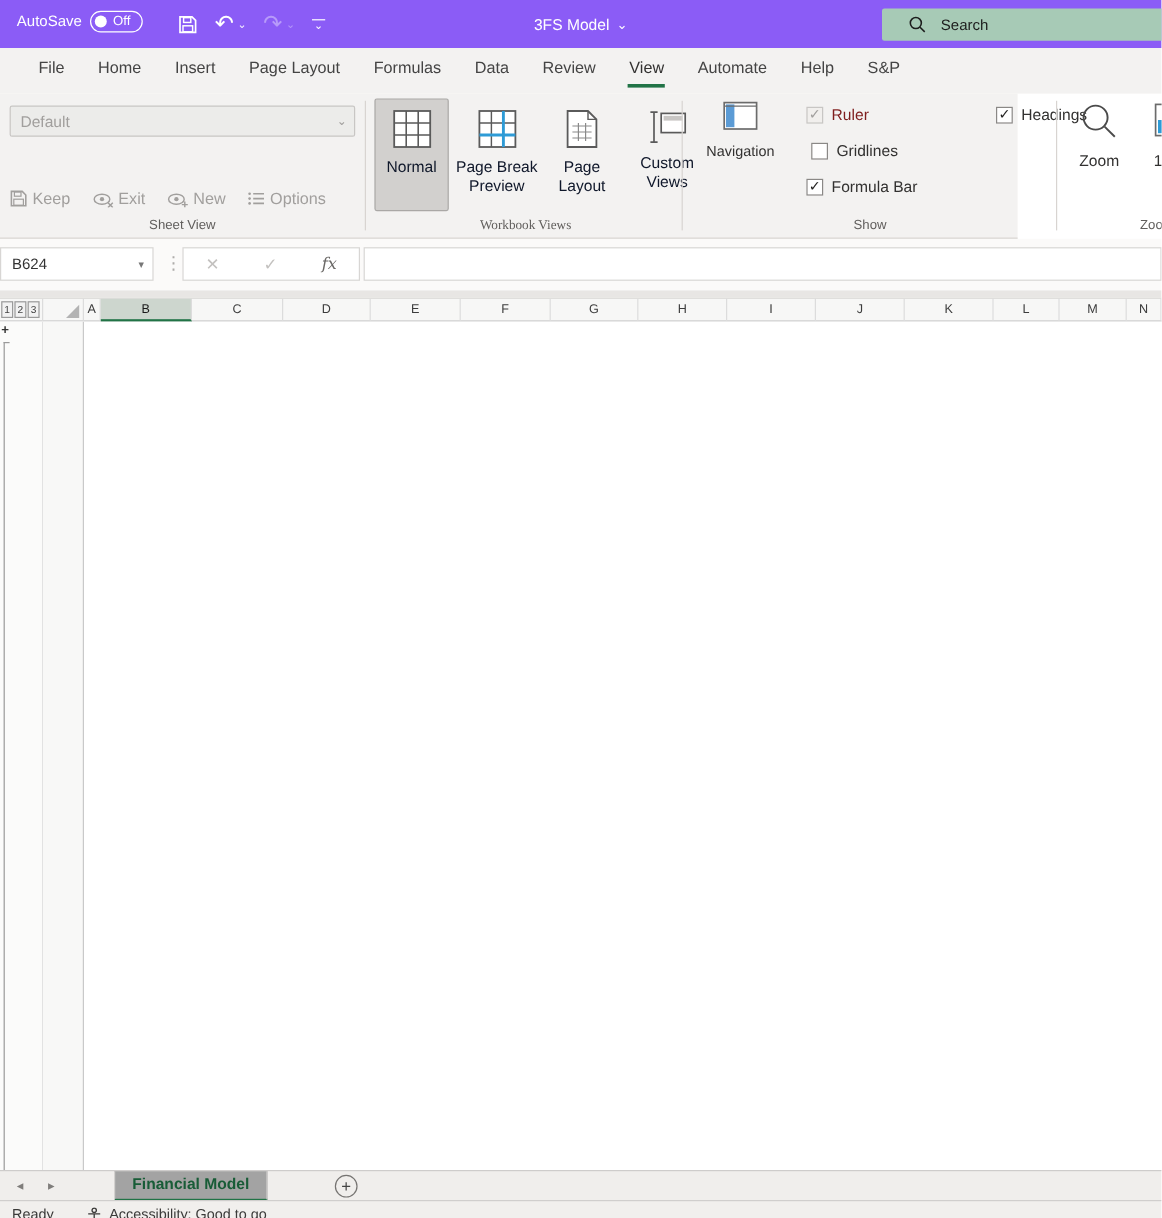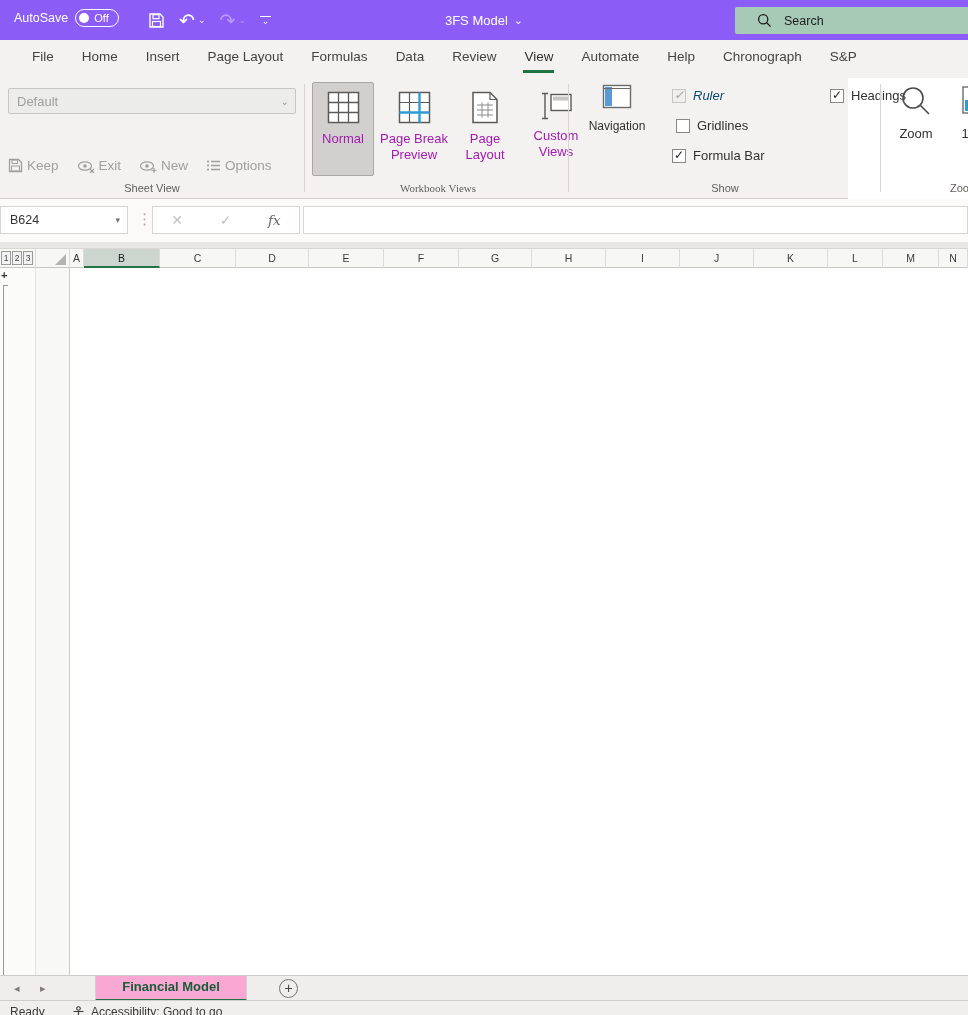--- a/index.html
+++ b/index.html
@@ -32,33 +32,33 @@
   .ribbon { position:absolute; top:78px; left:0; width:848px; height:121px; background:#f3f2f1; border-bottom:1px solid #d4d0cd; }
   .gsep { position:absolute; top:6px; height:108px; width:1px; background:#d8d4d1; }
   .glabel { position:absolute; top:104px; font-size:11px; color:#605e5c; text-align:center; white-space:nowrap; }
 
   .combo { position:absolute; left:8px; top:10px; width:288px; height:26px; background:#ececea; border:1px solid #c8c6c4; border-radius:2px; color:#a19f9d; font-size:13px; display:flex; align-items:center; padding-left:8px; }
   .combo .dd { position:absolute; right:6px; font-size:10px; }
   .svbtns { position:absolute; left:8px; top:52px; display:flex; gap:18px;margin-top:28px; }
   .svbtn { display:flex; align-items:center; gap:4px; color:#a19f9d; font-size:13.5px; }
 
   .wvbtns { position:absolute; left:312px; top:4px; display:flex; align-items:flex-start; gap:4px; }
-  .wvbtn { width:62px; min-height:94px; display:flex; flex-direction:column; align-items:center; padding-top:8px; font-size:13px; color:#a21caf; text-align:center; line-height:16px; border:1px solid transparent; border-radius:2px; }
+  .wvbtn { width:62px; min-height:94px; display:flex; flex-direction:column; align-items:center; padding-top:8px; font-size:13px; color:#0f172a; text-align:center; line-height:16px; border:1px solid transparent; border-radius:2px; }
   .wvbtn.sel { background:#d2d0ce; border-color:#aaa8a6; }
   .wvbtn svg { margin-bottom:7px; }
   .wvbtn.wide { width:72px; }
 
   .navbtn { position:absolute; left:578px; top:6px; width:78px; display:flex; flex-direction:column; align-items:center; font-size:12px; color:#323130; }
   .navbtn svg { margin-bottom:9px; }
 
   .checks { position:absolute; left:672px; top:10px; }
   .chk { position:absolute; display:flex; align-items:center; gap:7px; font-size:13px; color:#323130; white-space:nowrap; }
   .box { width:14px; height:14px; border:1px solid #8a8886; background:#fff; position:relative; }
   .box.on::after { content:"\2713"; position:absolute; left:1px; top:-2px; font-size:12px; color:#201f1e; }
-  .chk.dis { color:#0c4a6e;font-style:italic; }
+  .chk.dis { color:#7f1d1d; }
   .chk.dis .box { background:#f1efed; border-color:#c8c6c4; }
   .chk.dis .box.on::after { color:#a19f9d; }
 
   .zoombtn { position:absolute; top:6px; display:flex; flex-direction:column; align-items:center; font-size:13px; color:#323130; }
   .zoombtn svg { margin-bottom:8px; }
 
   
   .fbar { position:absolute; top:199px; left:0; width:968px; height:43px; background:#fbfaf9; }
   .namebox { position:absolute; left:0; top:7px; width:128px; height:28px; background:#fff; border:1px solid #d8d6d4; font-size:12.5px; color:#333; line-height:26px; padding-left:9px; }
   .namebox .dd { position:absolute; right:7px; top:0; color:#777; font-size:9px; }
@@ -82,21 +82,21 @@
   .grid { position:absolute; top:268px; left:0; width:968px; height:707px; background:#fff; overflow:hidden; }
   .gutterbg { position:absolute; left:0; top:0; bottom:0; width:36px; background:#fbfbfa; border-right:1px solid #e2e2e2; }
   .numbg { position:absolute; left:36px; top:0; bottom:0; width:34px; background:#f8f8f7; border-right:1px solid #c9c9c9; }
   .ovline { position:absolute; left:3px; top:17px; bottom:0; width:1px; background:#9a9a9a; }
   .ovline::before { content:""; position:absolute; left:0; top:0; width:5px; height:1px; background:#9a9a9a; }
   .oplus { position:absolute; left:1px; top:1px; font-size:11px; color:#333; font-weight:bold; }
 
   
   .tabbar { position:absolute; top:975px; left:0; width:968px; height:25px; background:#f0eeec; border-top:1px solid #cecccb; }
   .tarrow { position:absolute; top:6px; color:#7f7d7b; font-size:11px; }
-  .sheettab { position:absolute; left:95px; top:0; width:152px; height:25px; background:#f9a8d4; border-right:1px solid #d3d1cf; border-left:1px solid #d3d1cf; border-bottom:2.5px solid #217346; color:#185c37; font-weight:bold; font-size:13px; text-align:center; line-height:22px; }
+  .sheettab { position:absolute; left:95px; top:0; width:128px; height:25px; background:#a3a3a3; border-right:1px solid #d3d1cf; border-left:1px solid #d3d1cf; border-bottom:2.5px solid #217346; color:#185c37; font-weight:bold; font-size:13px; text-align:center; line-height:22px; }
   .addsheet { position:absolute; left:279px; top:3px; width:19px; height:19px; border:1px solid #767472; border-radius:50%; color:#444; font-size:14px; line-height:17px; text-align:center; }
   .statusbar { position:absolute; top:1000px; left:0; width:968px; height:22px; background:#f1efed; border-top:1px solid #d0cecd; font-size:12px; color:#3b3a39; }
   .statusbar .ready { position:absolute; left:10px; top:4px; }
   .statusbar .acc { position:absolute; left:72px; top:4px; display:flex; gap:6px; align-items:center; }
 </style>
 </head>
 <body>
 
 <div class="titlebar">
   <div class="autosave">
@@ -163,23 +163,20 @@
       <span>Review</span>
     </div>
     <div class="mtab active">
       <span>View</span>
     </div>
     <div class="mtab">
       <span>Automate</span>
     </div>
     <div class="mtab">
       <span>Help</span>
-    </div>
-    <div class="mtab">
-      <span>Chronograph</span>
     </div>
     <div class="mtab">
       <span>S&amp;P</span>
     </div>
   </div>
 
 <div class="ribbon">
 
   <div class="combo">
     <span>Default</span>

